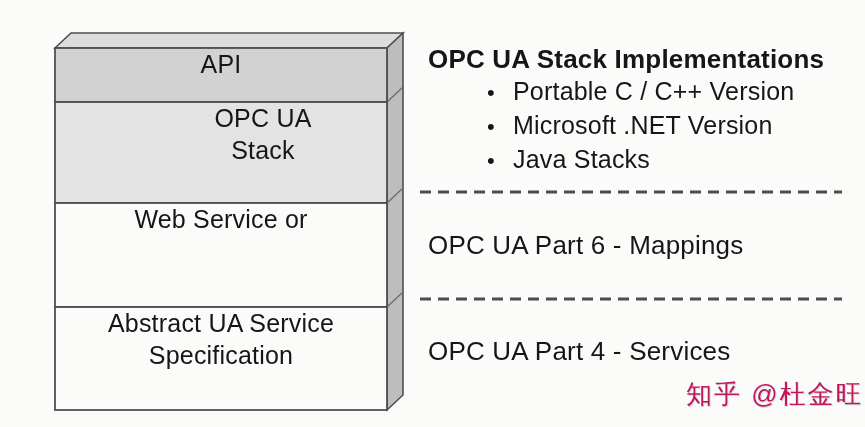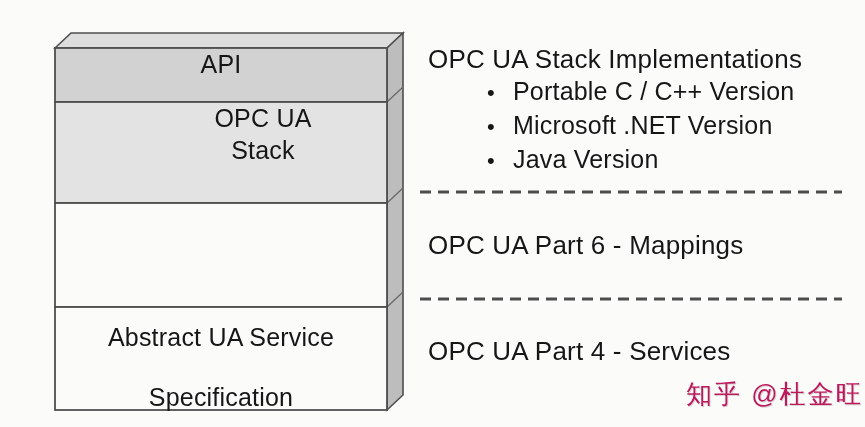--- a/index.html
+++ b/index.html
@@ -8,21 +8,21 @@
     background:#fbfbfa;color:#161616;
     font-family:"Liberation Sans","DejaVu Sans",sans-serif;
   }
   .box-svg{position:absolute;left:0;top:0;}
   .layer-label{
     position:absolute;left:55px;width:332px;
     display:flex;flex-direction:column;align-items:center;justify-content:flex-start;
     text-align:center;font-size:25px;line-height:32px;letter-spacing:0.2px;
   }
   .layer-label span{display:block;}
-  .annot-title{position:absolute;left:428px;top:44px;font-size:26px;letter-spacing:0.2px;}
+  .annot-title{position:absolute;left:428px;top:44px;font-size:26px;letter-spacing:0.2px;font-weight:bold;}
   .bullets{position:absolute;left:487px;top:75px;margin:0;padding:0;list-style:none;
     font-size:25px;line-height:32px;letter-spacing:0.2px;}
   .bullets li{display:flex;align-items:baseline;}
   .bullet-dot{width:26px;flex:0 0 26px;font-size:22px;}
   .part-label{position:absolute;left:428px;font-size:26px;letter-spacing:0.2px;}
   .part6{top:230px;}
   .part4{top:336px;}
   .watermark{
     position:absolute;left:686px;top:377px;font-size:26px;
     color:#be185d;text-shadow:1px 1px 0 rgba(170,169,164,0.45);
@@ -54,40 +54,41 @@
   </svg>
 
   <div class="layer-label" style="top:48px;height:54px;">
     <span>API</span>
   </div>
   <div class="layer-label" style="top:102px;height:101px;padding-left:42px;">
     <span>OPC UA</span>
     <span>Stack</span>
   </div>
   <div class="layer-label" style="top:203px;height:104px;">
+    <span>Web Service or</span>
   </div>
-  <div class="layer-label" style="top:321px;height:103px;gap:28px;">
+  <div class="layer-label" style="top:307px;height:103px;">
     <span>Abstract UA Service</span>
     <span>Specification</span>
   </div>
 
   <div class="annot-title">OPC UA Stack Implementations</div>
 
   <ul class="bullets">
     <li>
       <span class="bullet-dot">•</span>
       <span>Portable C / C++ Version</span>
     </li>
     <li>
       <span class="bullet-dot">•</span>
       <span>Microsoft .NET Version</span>
     </li>
     <li>
       <span class="bullet-dot">•</span>
-      <span>Java Version</span>
+      <span>Java Stacks</span>
     </li>
   </ul>
 
   <div class="part-label part6">OPC UA Part 6 - Mappings</div>
   <div class="part-label part4">OPC UA Part 4 - Services</div>
 
   <div class="watermark">知乎 @杜金旺</div>
 </div>
 
 </body></html>

